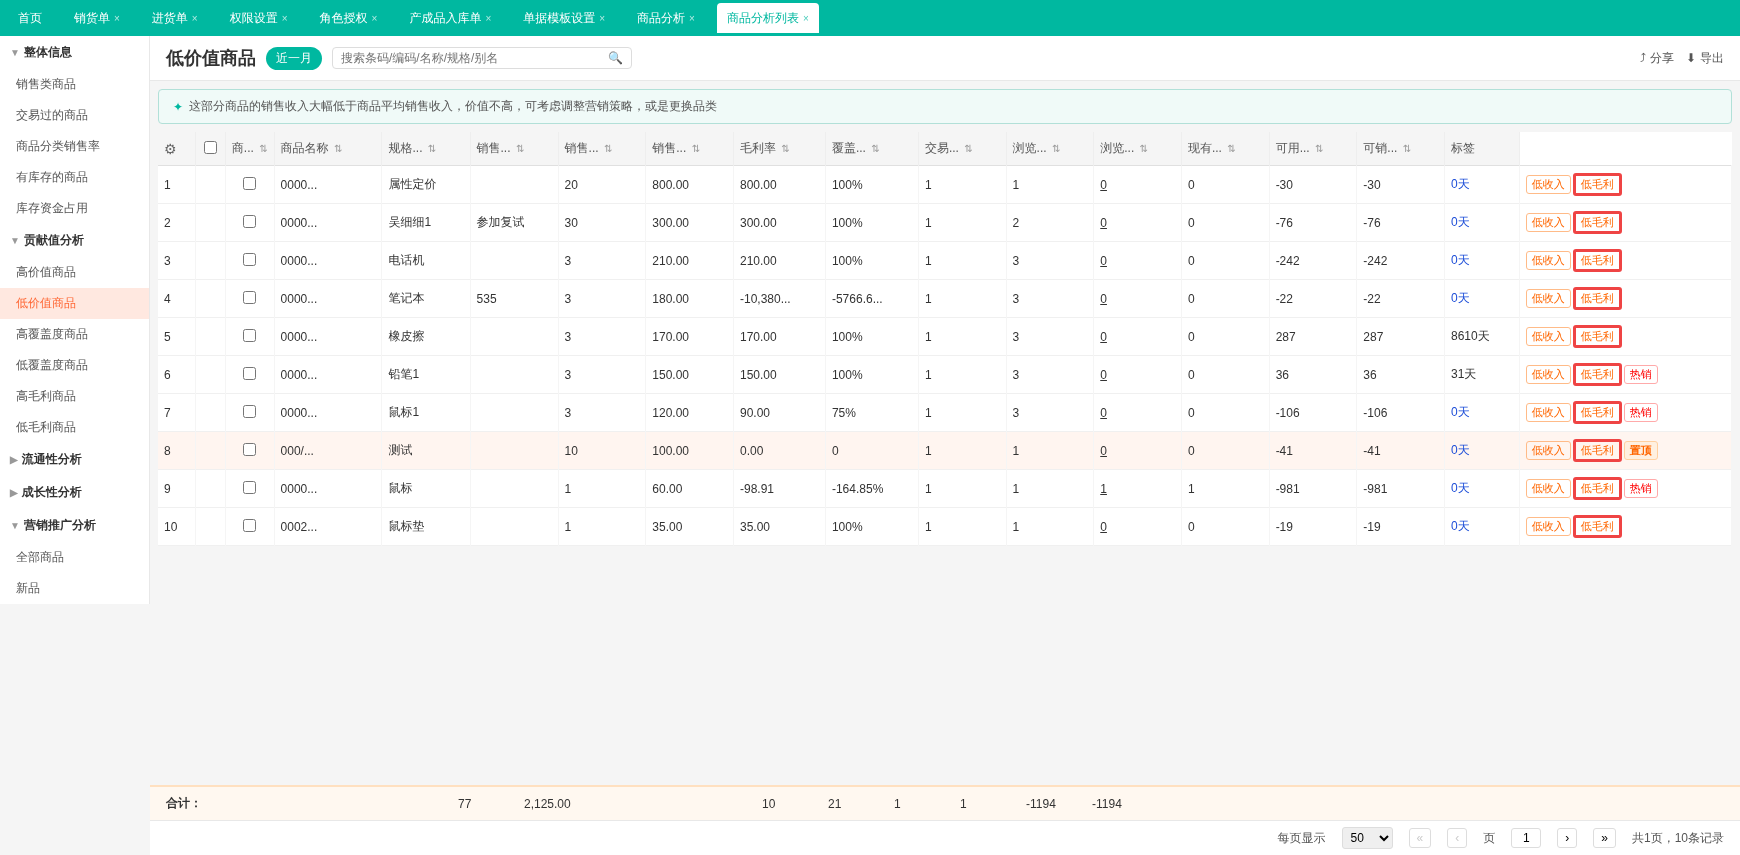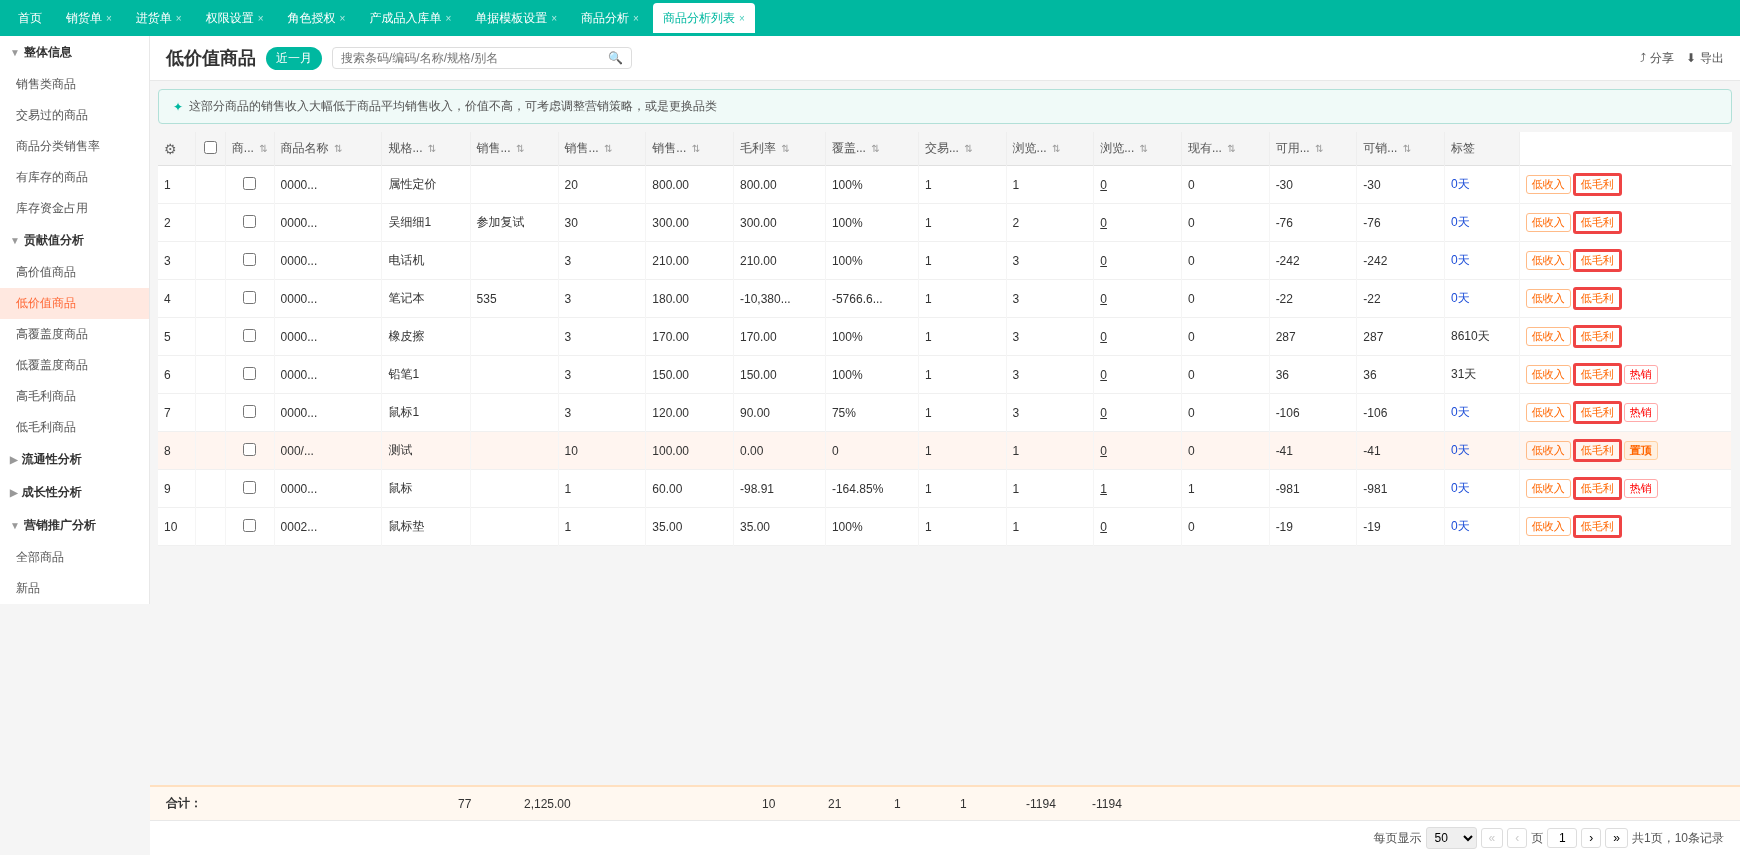--- a/index.html
+++ b/index.html
@@ -5,21 +5,21 @@
     * { box-sizing: border-box; margin: 0; padding: 0; }
     body { font-family: 'Microsoft YaHei', Arial, sans-serif; font-size: 12px; background: #f5f5f5; color: #333; }
     
     
     .top-nav {
       display: flex;
       align-items: center;
       background: #00b8a0;
       height: 36px;
       padding: 0 8px;
-      gap: 4px;
+      gap: 12px;
       overflow: hidden;
     }
     .nav-tab {
       display: flex;
       align-items: center;
       padding: 4px 10px;
       color: #fff;
       cursor: pointer;
       border-radius: 4px 4px 0 0;
       font-size: 12px;
@@ -218,21 +218,21 @@
     }
 
     
     .pagination-bar {
       display: flex;
       align-items: center;
       justify-content: flex-end;
       padding: 6px 16px;
       background: #fff;
       border-top: 1px solid #e8e8e8;
-      gap: 4px;
+      gap: 16px;
       font-size: 12px;
       color: #555;
       flex-shrink: 0;
     }
     .pagination-bar .page-size-select {
       border: 1px solid #ddd;
       border-radius: 3px;
       padding: 2px 4px;
       font-size: 12px;
     }

